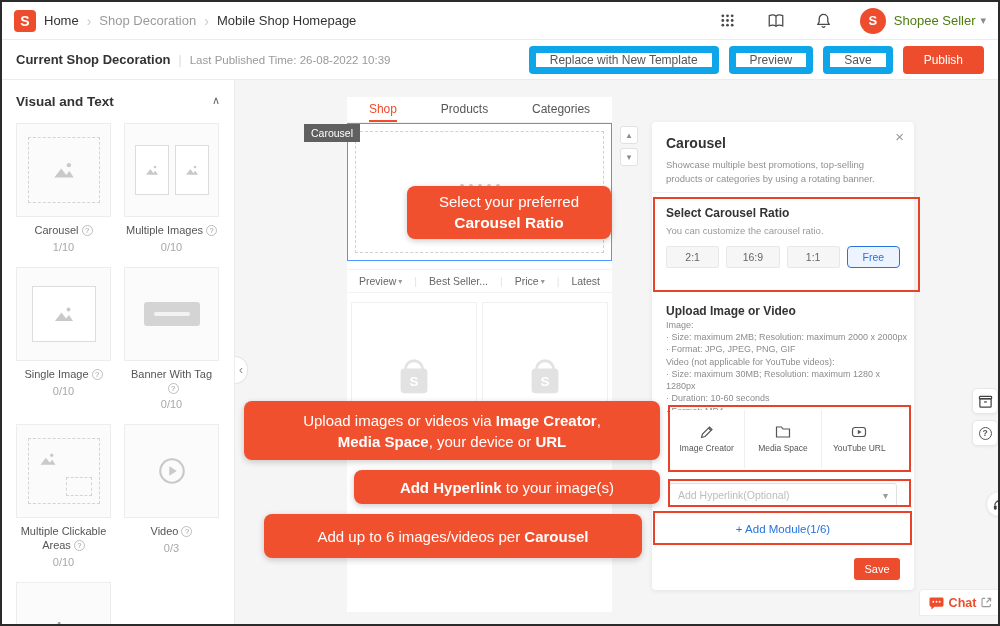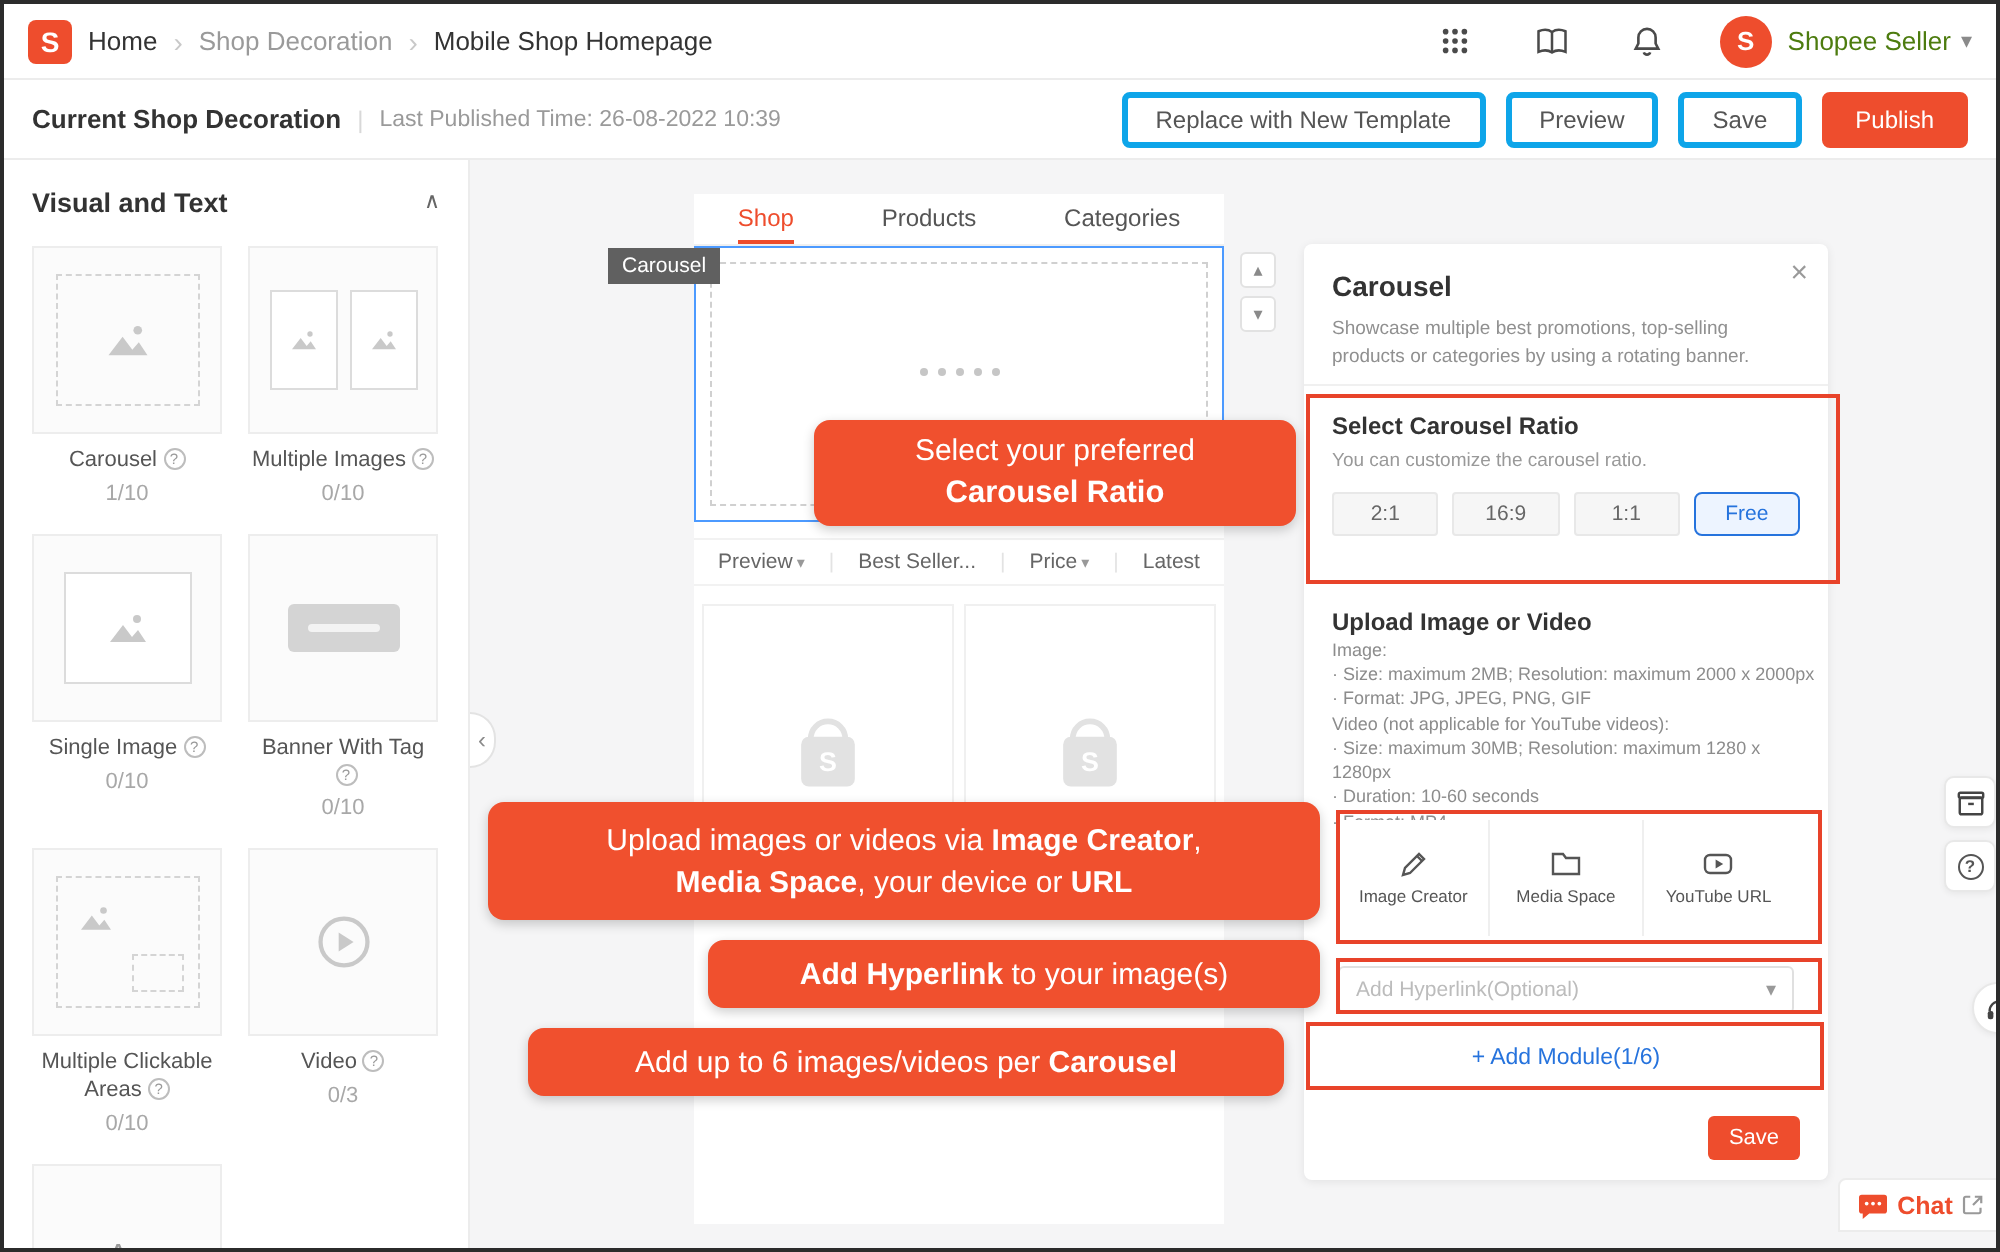--- a/index.html
+++ b/index.html
@@ -18,21 +18,21 @@
   .avatar{width:26px;height:26px;border-radius:50%;background:#EE4D2D;color:#fff;font-weight:bold;font-size:13px;display:flex;align-items:center;justify-content:center}
   .account-name{font-size:13px;color:#4d7c0f;margin:0 5px 0 8px}
   .chev-down{color:#8a8a8a;font-size:11px}
 
   
   .toolbar{position:absolute;left:0;top:38px;right:0;height:40px;background:#fff;border-bottom:1px solid #ececec;display:flex;align-items:center;padding:0 14px;z-index:6}
   .tb-title{font-size:13px;font-weight:bold;color:#333}
   .tb-div{color:#d8d8d8;margin:0 8px;font-size:12px}
   .tb-pub{font-size:11.5px;color:#9a9a9a}
   .tb-actions{margin-left:auto;display:flex;gap:10px}
-  .btn{height:28px;padding:0 14px;border:3px solid #0ea5e9;border-radius:4px;background:#fff;font-size:12px;color:#555;display:flex;align-items:center;justify-content:center;cursor:pointer}
+  .btn{height:28px;padding:0 14px;border:7px solid #0ea5e9;border-radius:4px;background:#fff;font-size:12px;color:#555;display:flex;align-items:center;justify-content:center;cursor:pointer}
   .btn.primary{background:#EE4D2D;border-color:#EE4D2D;color:#fff}
 
   
   .sidebar{position:absolute;left:0;top:78px;width:233px;bottom:0;background:#fff;border-right:1px solid #ececec;padding:14px;z-index:3;overflow:hidden}
   .sb-head{display:flex;justify-content:space-between}
   .sb-title{font-size:13.5px;font-weight:bold;color:#333}
   .chev-up{color:#666;font-size:11px;cursor:pointer}
   .mod-grid{margin-top:14px;display:grid;grid-template-columns:95px 95px;column-gap:13px;row-gap:14px}
   .mod{text-align:center;cursor:pointer}
   .mod-thumb{height:94px;background:#fbfbfb;border:1px solid #ededed;display:flex;align-items:center;justify-content:center;gap:6px;position:relative}
@@ -427,28 +427,28 @@
         <path d="M4.5 1.5H2a.9.9 0 0 0-.9.9v7.2a.9.9 0 0 0 .9.9h7.2a.9.9 0 0 0 .9-.9V7.5" fill="none" stroke="#999" stroke-width="1.2"></path>
         <path d="M7 1.5h3.5V5M10.5 1.5L6 6" fill="none" stroke="#999" stroke-width="1.2"></path>
       </svg>
   </div>
 
   <div class="ann" style="left:651px;top:195px;width:267px;height:95px"></div>
   <div class="ann" style="left:666px;top:403px;width:243px;height:67px"></div>
   <div class="ann" style="left:666px;top:477px;width:243px;height:28px"></div>
   <div class="ann" style="left:651px;top:509px;width:259px;height:34px"></div>
 
-  <div class="tip" style="left:405px;top:208px;width:241px;height:53px">
+  <div class="tip" style="left:405px;top:184px;width:204px;height:53px">
     <div class="ln">Select your preferred</div>
     <div class="ln b">Carousel Ratio</div>
   </div>
   <div class="tip" style="left:242px;top:399px;width:416px;height:59px">
     <div class="ln"><span>Upload images or videos via </span><b>Image Creator</b><span>,</span></div>
     <div class="ln"><b>Media Space</b><span>, your device or </span><b>URL</b></div>
   </div>
   <div class="tip row" style="left:352px;top:468px;width:306px;height:34px">
     <div class="ln"><b>Add Hyperlink</b><span> to your image(s)</span></div>
   </div>
-  <div class="tip row" style="left:262px;top:512px;width:378px;height:34px">
+  <div class="tip row" style="left:262px;top:512px;width:378px;height:44px">
     <div class="ln"><span>Add up to 6 images/videos per </span><b>Carousel</b></div>
   </div>
 
 </div>
 
 </body></html>

